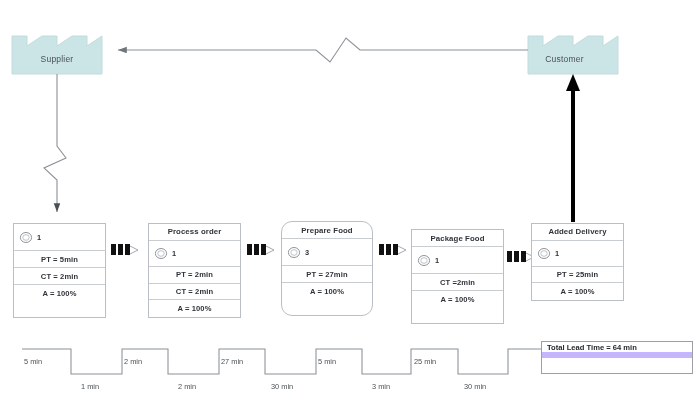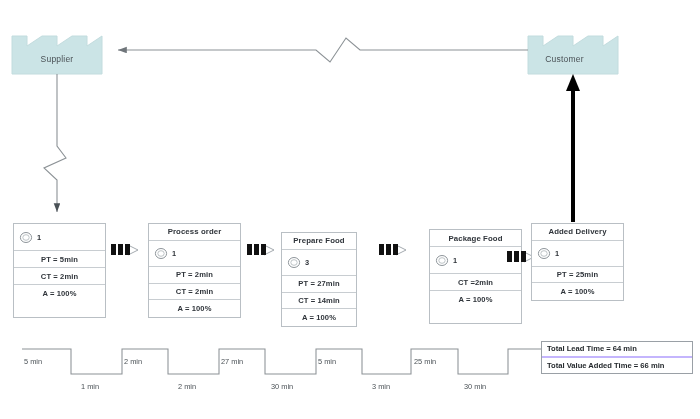--- a/index.html
+++ b/index.html
@@ -39,21 +39,21 @@
 
   
   .totals{
     position:absolute;border:1px solid #9aa0a6;background:#ffffff;
     box-sizing:border-box;display:flex;flex-direction:column;
   }
   .totals .trow{
     height:16px;display:flex;align-items:center;padding-left:5px;
     font-size:7.6px;font-weight:bold;color:#1f2428;box-sizing:border-box;
   }
-  .totals .trow.first{border-bottom:2px solid #c4b5fd;}
+  .totals .trow.first{border-bottom:6px solid #c4b5fd;}
 </style>
 </head>
 <body>
 
 <div id="stage">
 
   <svg class="svg-layer" viewBox="0 0 700 419">
     <defs>
       <marker id="arrowThin" markerWidth="9" markerHeight="9" refX="8" refY="3" orient="auto">
         <path d="M0,0 L8,3 L0,6 z" fill="#6f757a"></path>
@@ -135,35 +135,34 @@
         <ellipse cx="7" cy="6.5" rx="5.6" ry="5" fill="none" stroke="#8f969b" stroke-width="1"></ellipse>
         <ellipse cx="7" cy="6.5" rx="3.2" ry="2.8" fill="none" stroke="#b6bcc0" stroke-width="0.9"></ellipse>
       </svg>
       <span class="op-count">1</span>
     </div>
     <div class="row metric">PT = 2min</div>
     <div class="row metric">CT = 2min</div>
     <div class="row metric">A = 100%</div>
   </div>
 
-  <div class="pbox" style="left:281px;top:232px;width:76px;height:95px;">
+  <div class="pbox" style="left:281px;top:221px;width:92px;height:95px;border-radius:11px;">
     <div class="row title">Prepare Food</div>
     <div class="row opsrow">
       <svg width="15" height="13" viewBox="0 0 15 13">
         <ellipse cx="7" cy="6.5" rx="5.6" ry="5" fill="none" stroke="#8f969b" stroke-width="1"></ellipse>
         <ellipse cx="7" cy="6.5" rx="3.2" ry="2.8" fill="none" stroke="#b6bcc0" stroke-width="0.9"></ellipse>
       </svg>
       <span class="op-count">3</span>
     </div>
     <div class="row metric">PT = 27min</div>
-    <div class="row metric">CT = 14min</div>
-    <div class="row metric">A = 100%</div>
-  </div>
-
-  <div class="pbox" style="left:411px;top:229px;width:93px;height:95px;margin-left:18px;">
+    <div class="row metric">A = 100%</div>
+  </div>
+
+  <div class="pbox" style="left:411px;top:229px;width:93px;height:95px;">
     <div class="row title">Package Food</div>
     <div class="row opsrow">
       <svg width="15" height="13" viewBox="0 0 15 13">
         <ellipse cx="7" cy="6.5" rx="5.6" ry="5" fill="none" stroke="#8f969b" stroke-width="1"></ellipse>
         <ellipse cx="7" cy="6.5" rx="3.2" ry="2.8" fill="none" stroke="#b6bcc0" stroke-width="0.9"></ellipse>
       </svg>
       <span class="op-count">1</span>
     </div>
     <div class="row metric">CT =2min</div>
     <div class="row metric">A = 100%</div>
@@ -210,16 +209,15 @@
   <div class="tl-label" style="left:414px;top:336px;">25 min</div>
 
   <div class="tl-label" style="left:81px;top:361px;">1 min</div>
   <div class="tl-label" style="left:178px;top:361px;">2 min</div>
   <div class="tl-label" style="left:271px;top:361px;">30 min</div>
   <div class="tl-label" style="left:372px;top:361px;">3 min</div>
   <div class="tl-label" style="left:464px;top:361px;">30 min</div>
 
   <div class="totals" style="left:541px;top:341px;width:152px;height:33px;">
     <div class="trow first">Total Lead Time = 64 min</div>
-    <div class="trow">Total Value Added Time = 66 min</div>
   </div>
 
 </div>
 
 </body></html>

